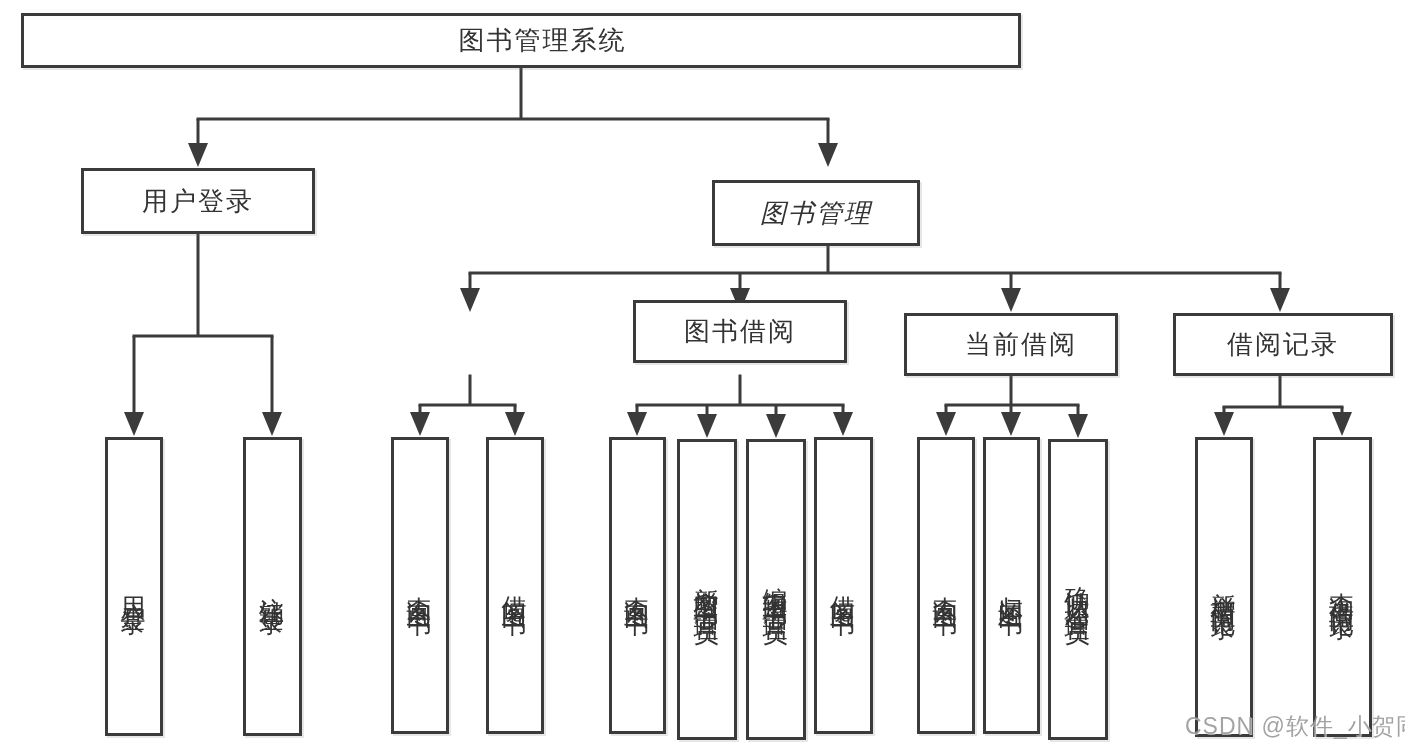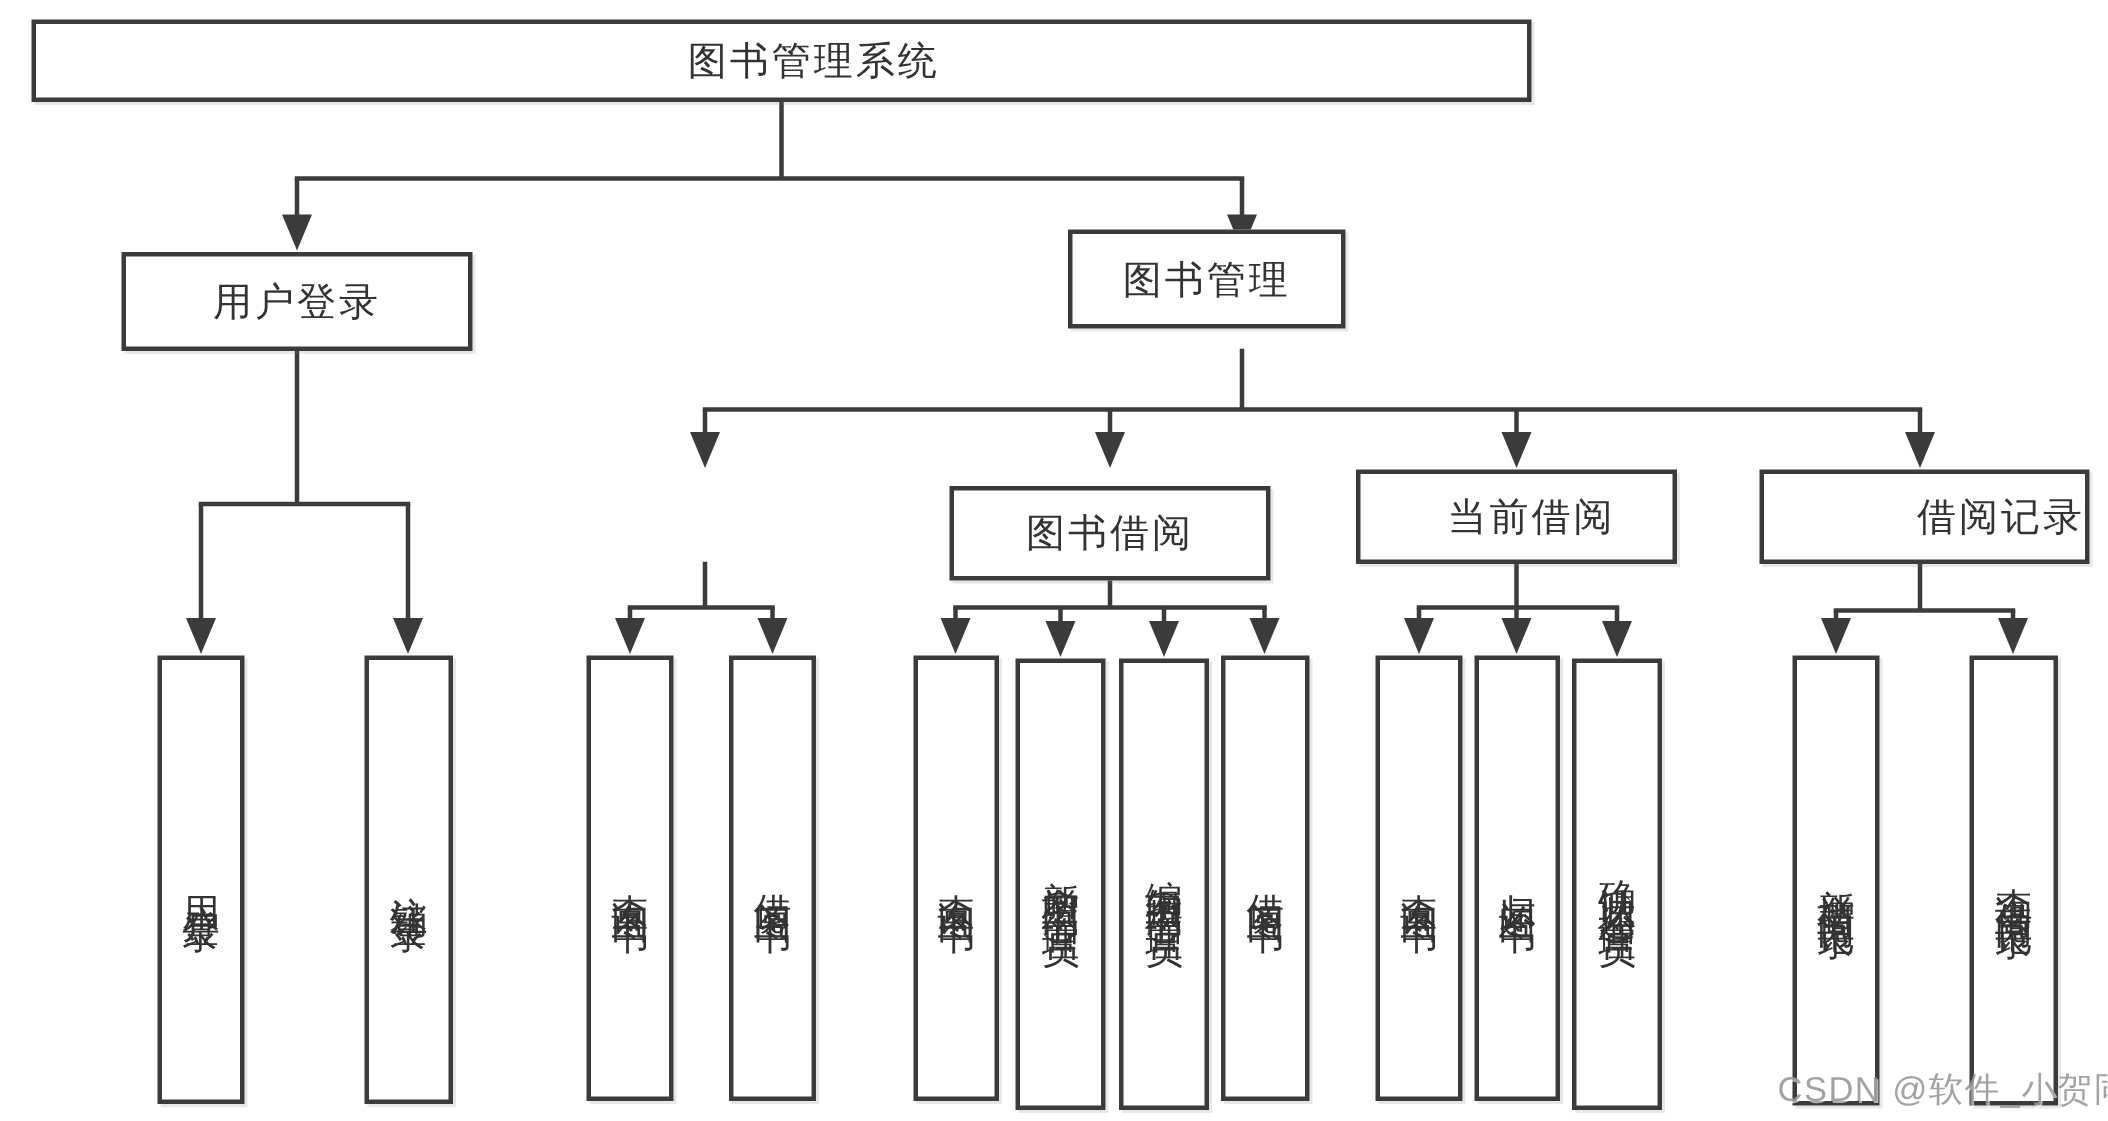--- a/index.html
+++ b/index.html
@@ -109,30 +109,30 @@
       <polygon points="1332,412 1352,412 1342,436" fill="#3b3b3b"></polygon>
     </svg>
 
   <div class="watermark">CSDN @软件_小贺同学</div>
 <div class="box hbox" style="left: 21px; top: 13px; width: 1000px; height: 55px; padding-left: 43px;">
       <span>图书管理系统</span>
     </div>
     <div class="box hbox" style="left: 81px; top: 168px; width: 234px; height: 66px;">
       <span>用户登录</span>
     </div>
-    <div class="box hbox" style="left: 712px; top: 153px; width: 185px; height: 66px;">
+    <div class="box hbox" style="left: 712px; top: 180px; width: 208px; height: 66px; font-style: italic;">
       <span>图书管理</span>
     </div>
-    <div class="box hbox" style="left: 633px; top: 324px; width: 214px; height: 63px;">
+    <div class="box hbox" style="left: 633px; top: 300px; width: 214px; height: 63px;">
       <span>图书借阅</span>
     </div>
     <div class="box hbox" style="left: 904px; top: 313px; width: 214px; height: 63px; padding-left: 20px;">
       <span>当前借阅</span>
     </div>
-    <div class="box hbox" style="left: 1173px; top: 313px; width: 220px; height: 63px; justify-content: flex-end;">
+    <div class="box hbox" style="left: 1173px; top: 313px; width: 220px; height: 63px;">
       <span>借阅记录</span>
     </div>
     <div class="box vbox" style="left: 105px; top: 437px; width: 58px; height: 299px;">
       <span>用户登录</span>
     </div>
     <div class="box vbox" style="left: 243px; top: 437px; width: 59px; height: 299px;">
       <span>注销登录</span>
     </div>
     <div class="box vbox" style="left: 391px; top: 437px; width: 58px; height: 297px;">
       <span>查询图书</span>

